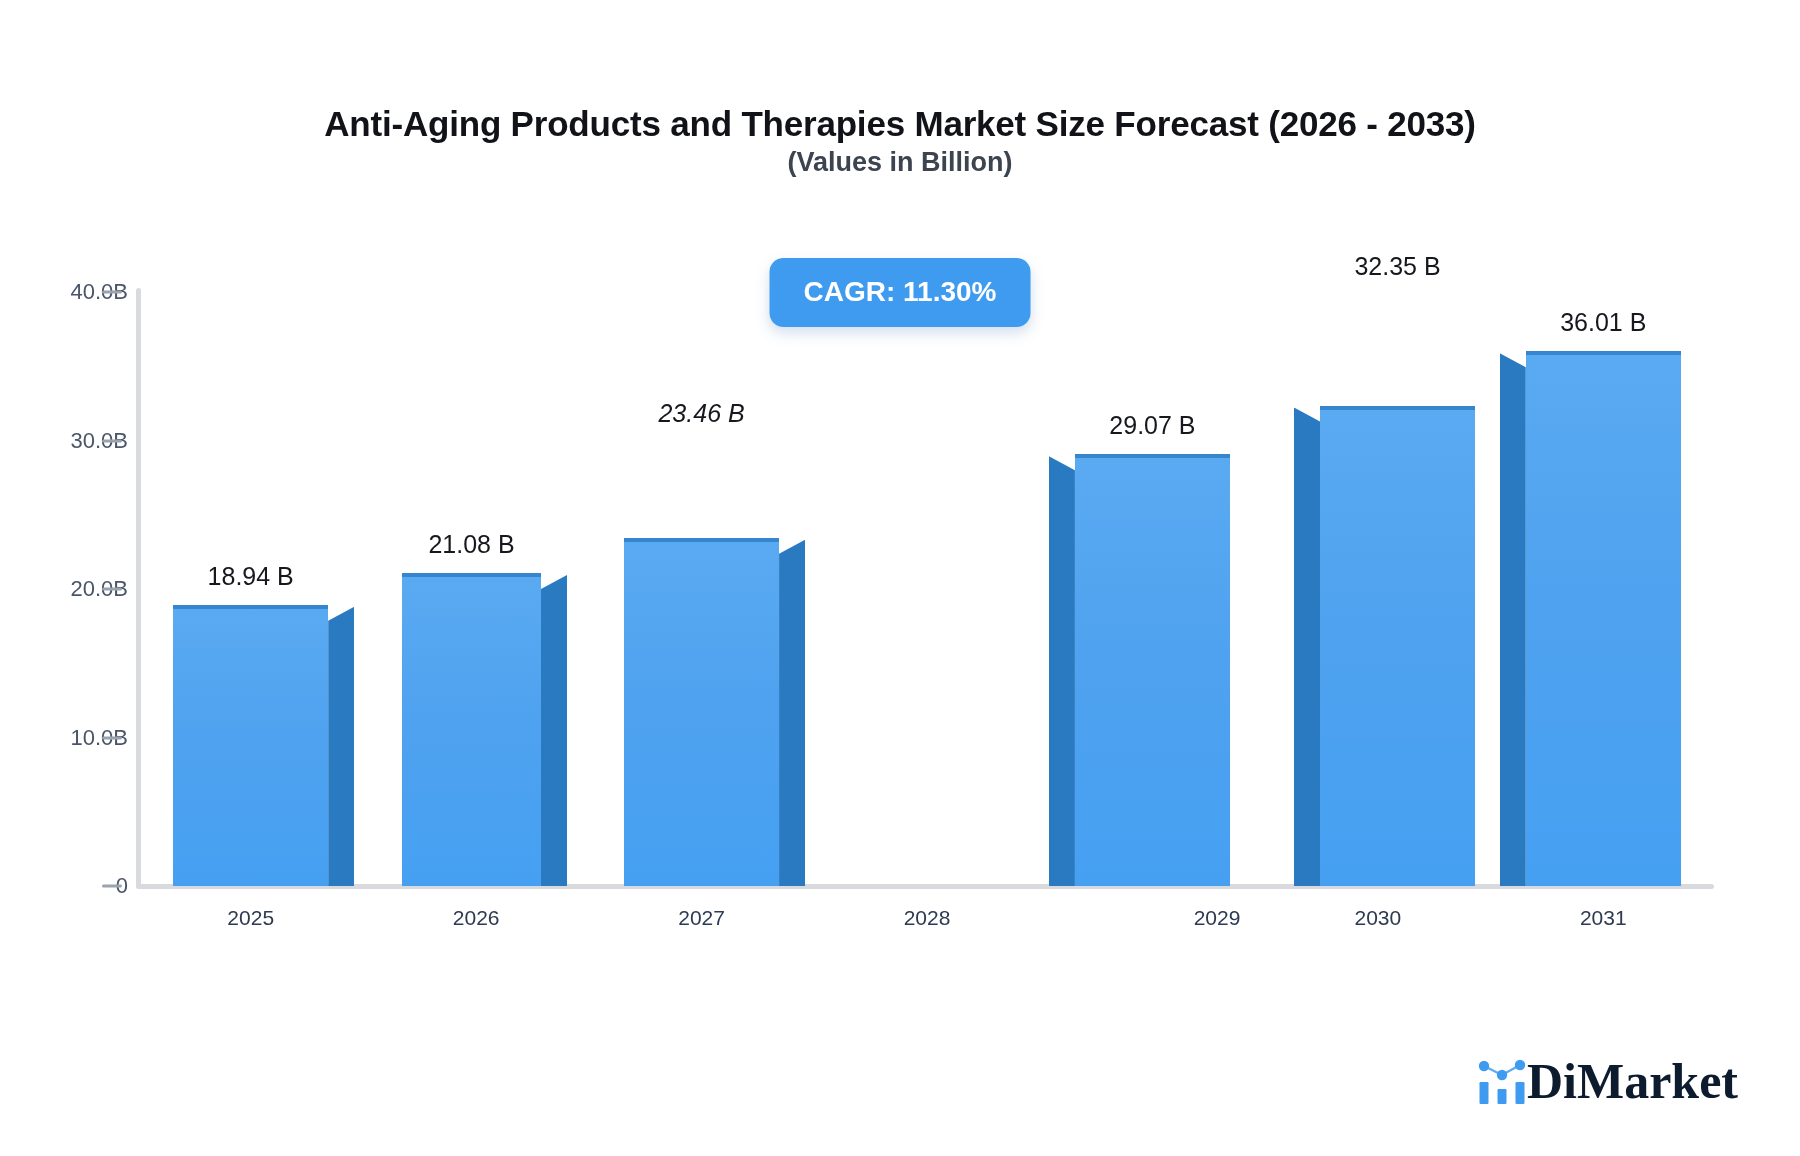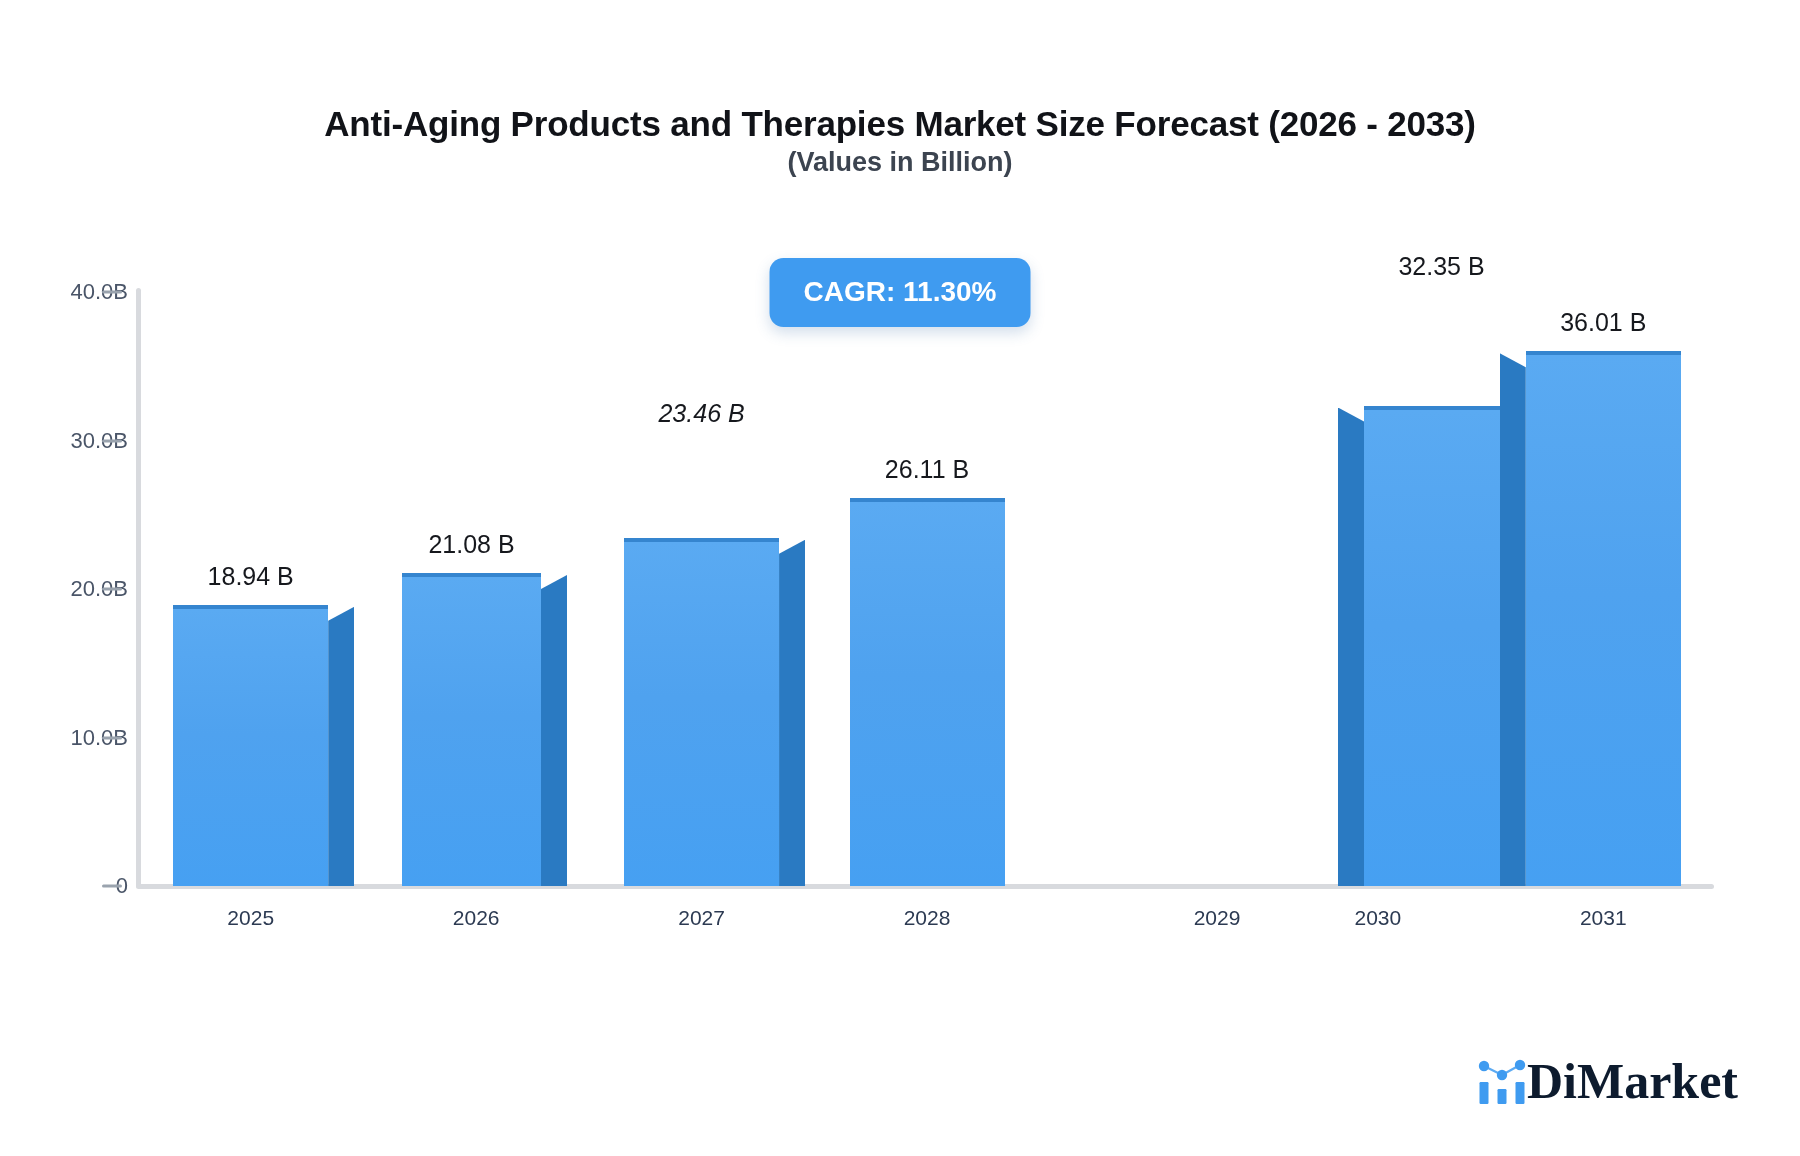--- a/index.html
+++ b/index.html
@@ -210,27 +210,28 @@
         <div class="bar-side right" style="height: 311.038px;"></div>
         <div class="bar-label">21.08 B</div>
       </div>
       <div class="x-label" style="left: 476.143px;">2026</div>
       <div class="bar-wrap" style="left: 624.071px; width: 155px; height: 444px; font-style: italic;">
         <div class="bar-face" style="height: 348.381px;"></div>
         <div class="bar-side right" style="height: 346.381px;"></div>
         <div class="bar-label">23.46 B</div>
       </div>
       <div class="x-label" style="left: 701.571px;">2027</div>
-      <div class="bar-wrap" style="left: 849.5px; width: 155px; height: 387.733px;">
-        <div class="bar-face" style="height: 387.733px;"></div>
-        <div class="bar-label">26.11 B</div>
-      </div>
       <div class="x-label" style="left: 927px;">2028</div>
+      <div class="bar-wrap" style="left: 1074.93px; width: 155px; height: 431.69px;">
+        <div class="bar-face" style="height: 431.69px;"></div>
+        <div class="bar-side left" style="height: 429.69px;"></div>
+        <div class="bar-label">29.07 B</div>
+      </div>
       <div class="x-label" style="left: 1217px;">2029</div>
-      <div class="bar-wrap" style="left: 1364px; width: 155px; height: 591px;">
+      <div class="bar-wrap" style="left: 1320px; width: 155px; height: 591px;">
         <div class="bar-face" style="height: 480.397px;"></div>
         <div class="bar-side left" style="height: 478.397px;"></div>
         <div class="bar-label">32.35 B</div>
       </div>
       <div class="x-label" style="left: 1377.86px;">2030</div>
       <div class="bar-wrap" style="left: 1525.79px; width: 155px; height: 534.749px; border-radius: 26px;">
         <div class="bar-face" style="height: 534.749px;"></div>
         <div class="bar-side left" style="height: 532.749px;"></div>
         <div class="bar-label">36.01 B</div>
       </div>

